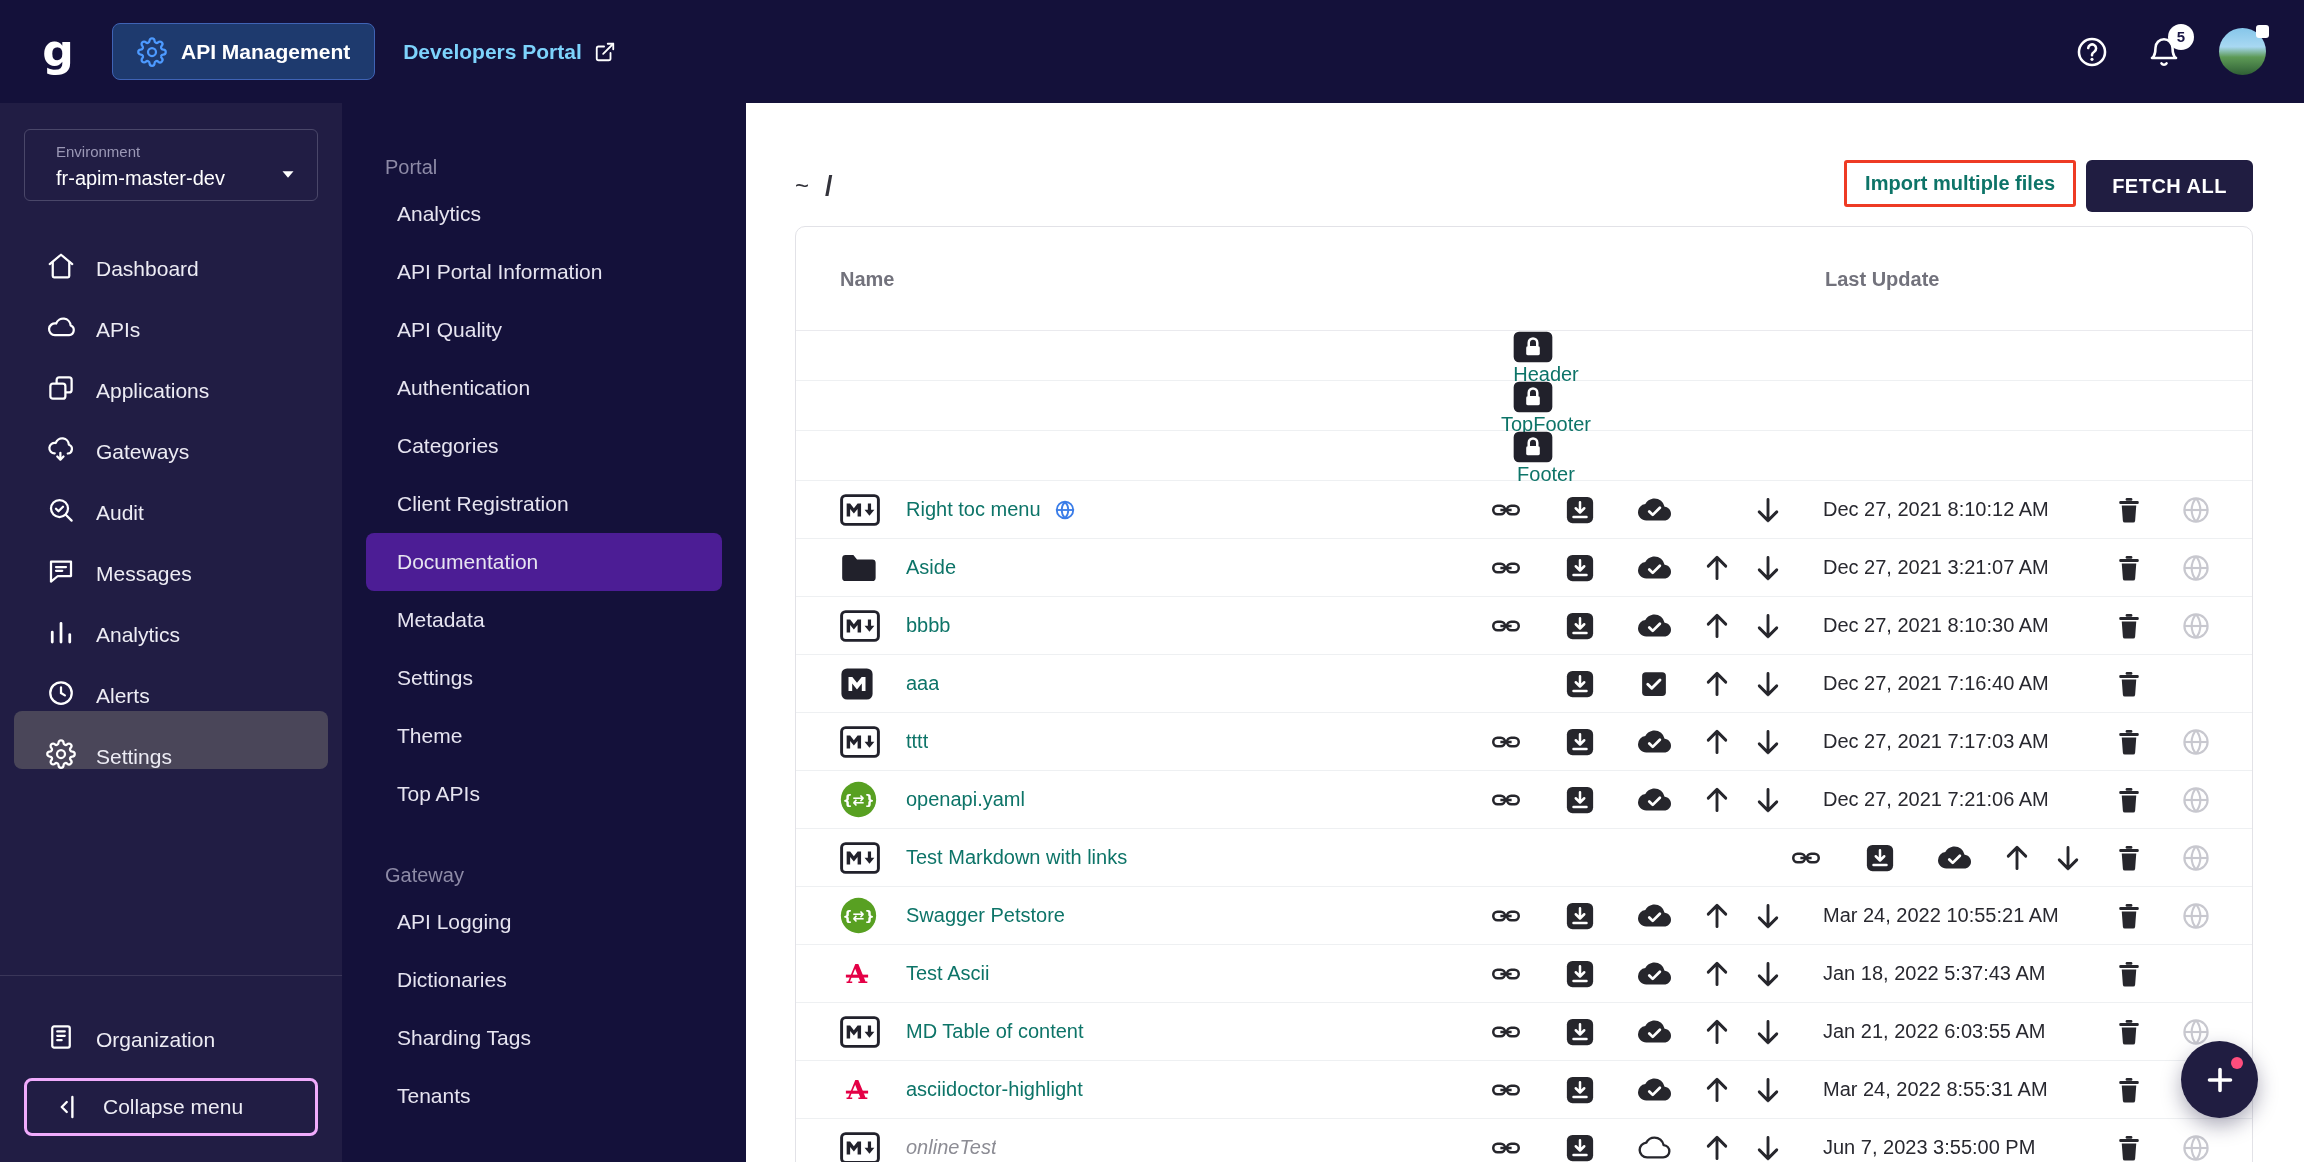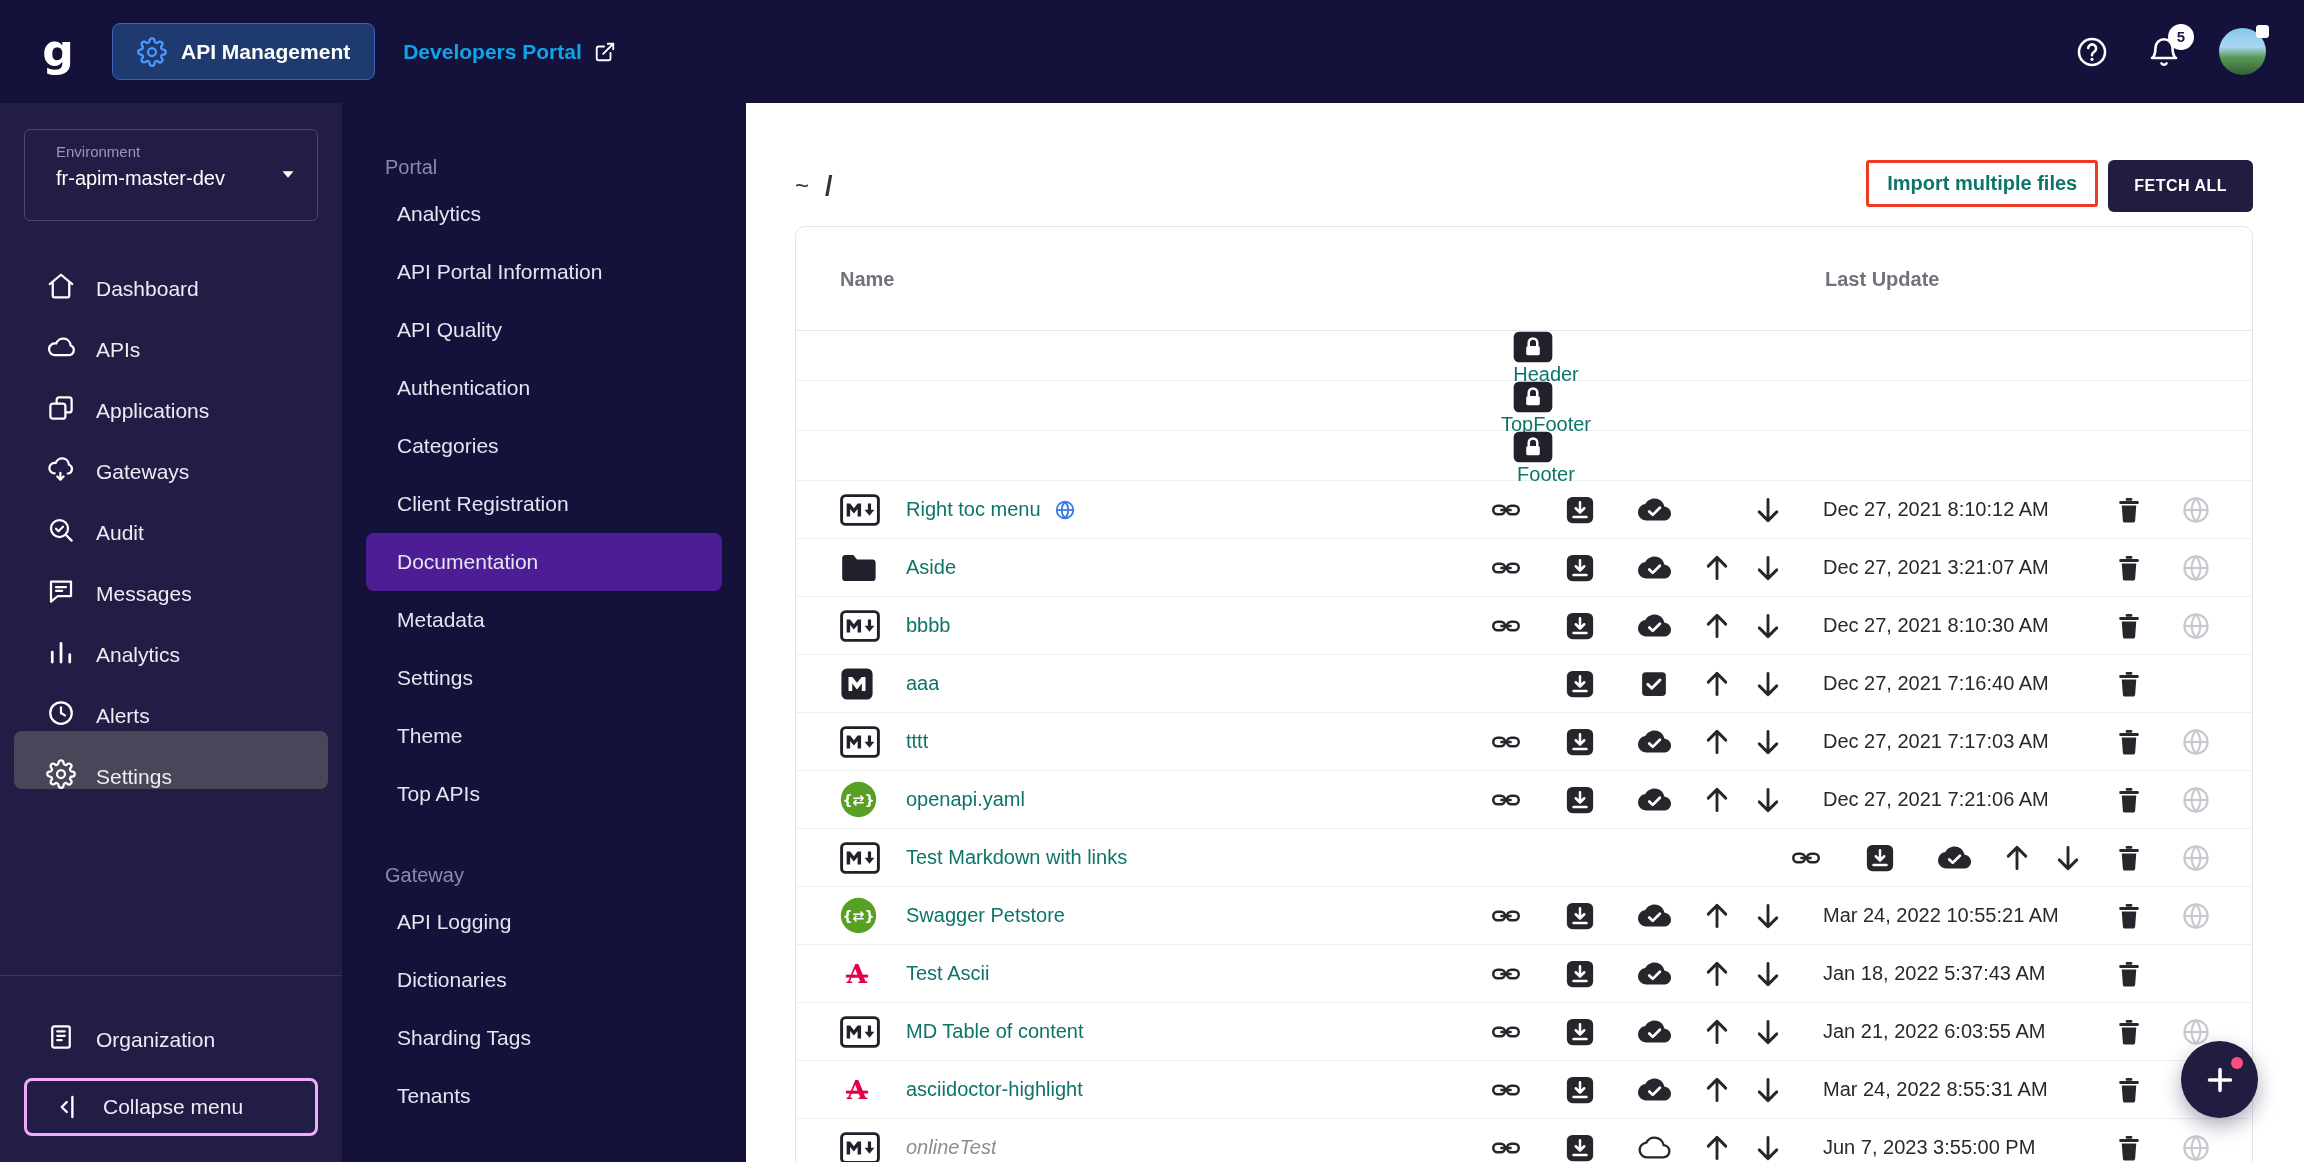--- a/index.html
+++ b/index.html
@@ -7,33 +7,33 @@
 body{font-family:"Liberation Sans","DejaVu Sans",sans-serif;background:#fff;overflow:hidden;}
 .ic{display:inline-flex;}
 .ic svg{width:100%;height:100%;display:block;}
 
 
 .topbar{height:103px;background:#14113a;display:flex;align-items:center;padding:0 38px 0 30px;}
 .logo{width:56px;height:56px;display:flex;align-items:center;justify-content:center;margin-right:26px;cursor:pointer;}
 .logo svg{width:46px;height:46px;}
 .chip{display:flex;align-items:center;gap:14px;height:57px;padding:0 24px;background:#1e3a6e;border:1px solid #3f63b5;border-radius:8px;color:#fff;font-size:21px;font-weight:bold;font-family:inherit;cursor:pointer;}
 .chip .ic{width:30px;height:30px;color:#4d9aff;}
-.portal-link{display:flex;align-items:center;gap:12px;margin-left:28px;color:#0ea5e9;font-size:21px;font-weight:bold;text-decoration:none;cursor:pointer;}
+.portal-link{display:flex;align-items:center;gap:12px;margin-left:28px;color:#7dd3fc;font-size:21px;font-weight:bold;text-decoration:none;cursor:pointer;}
 .portal-link .ic{width:22px;height:22px;color:#fff;}
 .tb-right{margin-left:auto;display:flex;align-items:center;gap:38px;}
 .tb-ic{width:34px;height:34px;color:#fff;cursor:pointer;}
 .bell-wrap{position:relative;display:inline-flex;cursor:pointer;}
 .badge{position:absolute;top:-11px;right:-13px;min-width:26px;height:26px;border-radius:13px;background:#fff;color:#1a1645;font-size:15px;font-weight:bold;display:flex;align-items:center;justify-content:center;padding:0 4px;}
 .avatar{position:relative;width:47px;height:47px;border-radius:50%;background:linear-gradient(180deg,#86c6ea 0%,#a8d8f2 40%,#5d9a56 62%,#2f5f35 100%);cursor:pointer;display:inline-block;}
 .avatar-dot{position:absolute;top:-3px;right:-3px;width:13px;height:13px;background:#fff;border-radius:3px;}
 
 
 .shell{display:flex;height:1059px;}
 .nav1{width:342px;background:#211d44;display:flex;flex-direction:column;flex-shrink:0;}
-.env{position:relative;margin:26px 24px 22px;border:1px solid #4a4769;border-radius:6px;padding:13px 20px 5px 31px;height:92px;cursor:pointer;}
+.env{position:relative;margin:26px 24px 22px;border:1px solid #4a4769;border-radius:6px;padding:13px 20px 5px 31px;height:72px;cursor:pointer;}
 .env-label{font-size:15px;color:#9b98b6;}
 .env-value{font-size:20px;color:#fff;margin-top:7px;}
 .env-chev{position:absolute;right:18px;top:33px;width:22px;height:22px;color:#fff;}
 .nav-list{display:flex;flex-direction:column;}
 .nav-item{display:flex;align-items:flex-end;gap:20px;height:58px;margin:0 14px 3px;padding:0 0 0 32px;border-radius:8px;color:#edecf4;font-size:21px;cursor:pointer;white-space:nowrap;}
 .nav-item.selected{background:#4a4659;}
 .nav-ic{width:30px;height:30px;color:#fff;flex-shrink:0;}
 .nav-spacer{flex:1;}
 .nav-divider{height:1px;background:#3a3659;margin-bottom:18px;}
 .nav-item.org{margin-bottom:26px;}
@@ -46,21 +46,21 @@
 .sub-item.selected{background:#4c1d95;}
 
 
 .content{flex:1;position:relative;background:#fff;padding:0 51px 0 49px;overflow:hidden;}
 .content-head{display:flex;align-items:center;margin-top:56px;height:54px;}
 .breadcrumb{display:flex;align-items:center;gap:16px;color:#33333b;}
 .bc-home{font-size:24px;cursor:pointer;}
 .bc-sep{font-size:27px;font-weight:bold;}
 .head-actions{margin-left:auto;display:flex;align-items:flex-start;gap:10px;}
 .import-btn{background:#fff;border:3px solid #ee3b24;border-radius:3px;color:#0d7468;font-size:20px;font-weight:bold;font-family:inherit;padding:9px 18px;cursor:pointer;}
-.fetch-btn{background:#201d41;border:none;border-radius:6px;color:#fff;font-size:16px;font-weight:bold;font-family:inherit;letter-spacing:.5px;padding:0 26px;height:52px;cursor:pointer;}
+.fetch-btn{background:#201d41;border:none;border-radius:6px;color:#fff;font-size:20px;font-weight:bold;font-family:inherit;letter-spacing:.5px;padding:0 26px;height:52px;cursor:pointer;}
 
 .card{margin-top:13px;border:1px solid #e2e2e7;border-radius:10px;background:#fff;overflow:hidden;}
 .thead{position:relative;height:104px;border-bottom:1px solid #eaeaee;}
 .th{position:absolute;top:50%;transform:translateY(-50%);font-size:20px;font-weight:bold;color:#72727c;}
 .th-name{left:44px;}
 .th-date{left:1029px;}
 .trow{display:flex;align-items:center;height:58px;border-bottom:1px solid #eef0f2;padding-left:44px;}
 .trow-sys{height:50px;flex-direction:column;}
 .cell{display:flex;align-items:center;height:100%;}
 .c-type{width:66px;}

